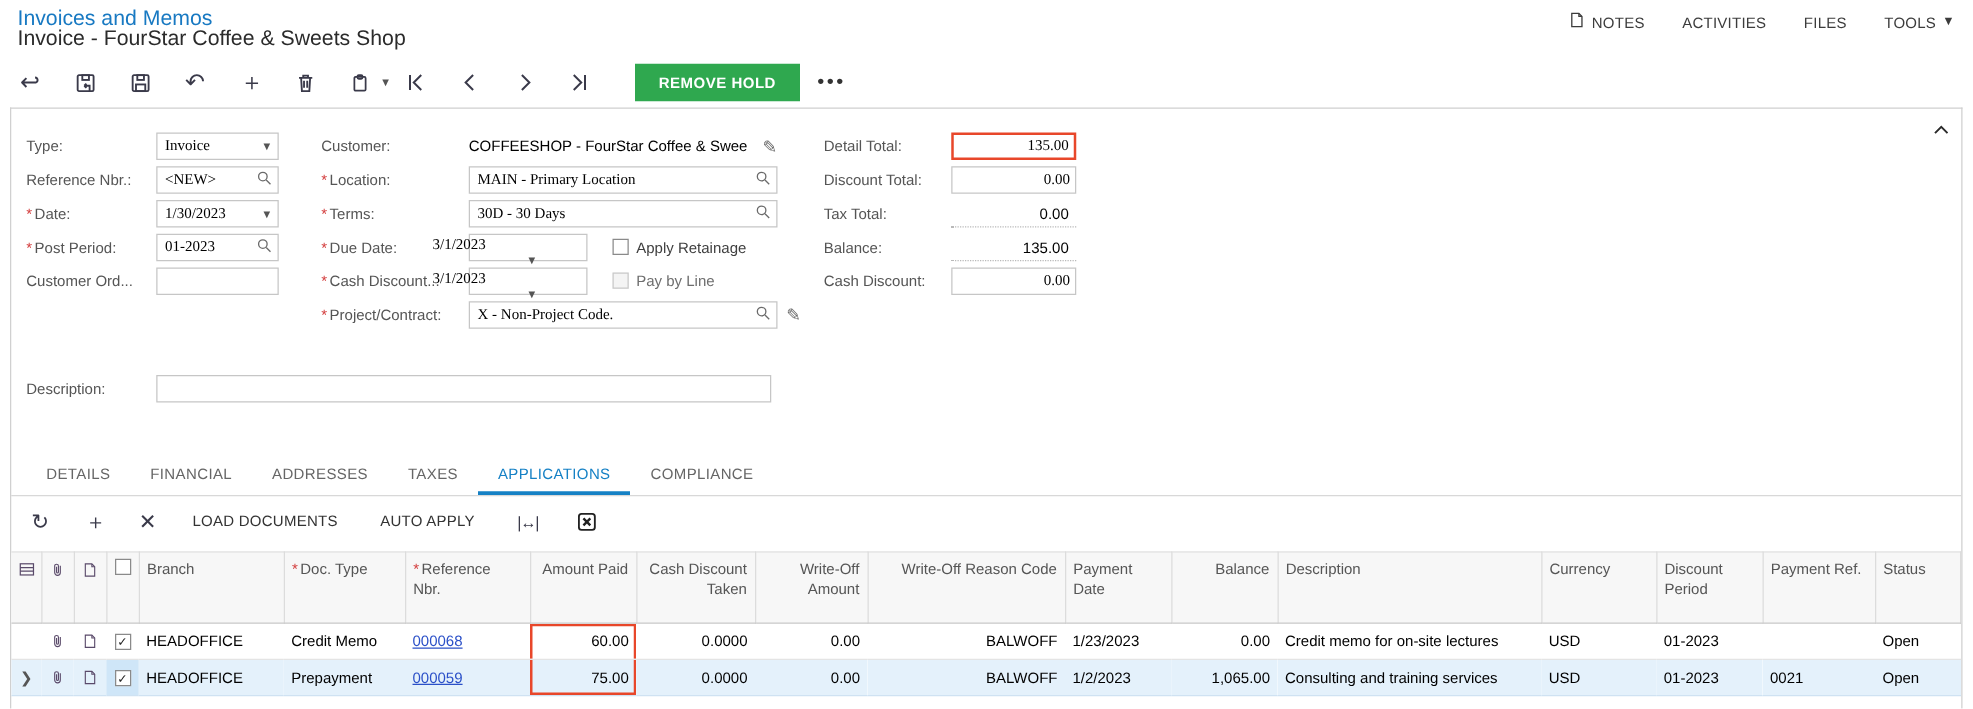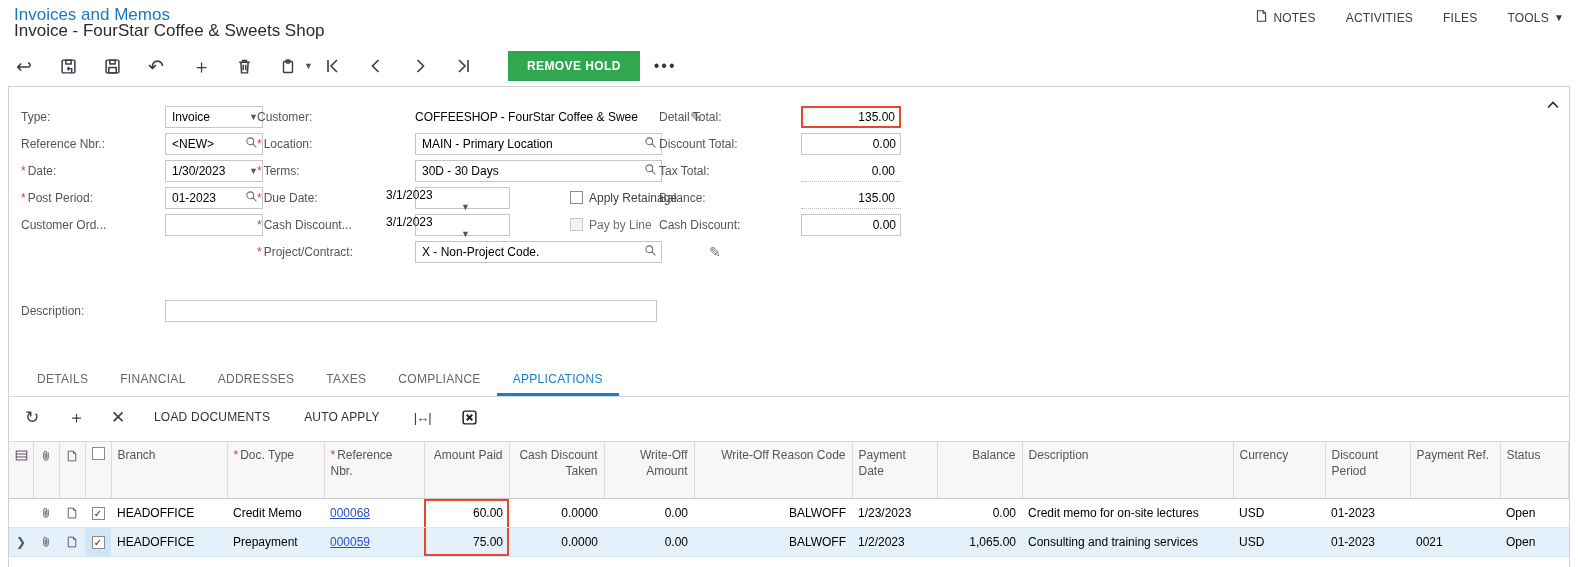--- a/index.html
+++ b/index.html
@@ -22,29 +22,29 @@
   .tb-glyph { font-size:19px; line-height:1; color:#3a3a4a; }
   .copy-wrap { display:flex; align-items:center; gap:4px; }
   .btn-green { margin-left:8px; margin-right:14px; background:#2fa84f; color:#fff; font-size:12px; font-weight:bold; letter-spacing:.4px; padding:8px 19px; border:none; cursor:pointer; }
   .more-dots { font-size:16px; letter-spacing:2px; color:#333; cursor:pointer; }
 
   
   .panel { position:absolute; top:86px; left:8px; right:8px; bottom:0; border:1px solid #d0d0d0; border-bottom:none; background:#fff; }
   .collapse { position:absolute; right:10px; top:8px; cursor:pointer; }
 
   .fcol { position:absolute; }
-  .frow { display:flex; align-items:center; height:27px; font-size:12px;gap:40px; }
+  .frow { display:flex; align-items:center; height:27px; font-size:12px; }
   .flabel { color:#555; white-space:nowrap; overflow:hidden; }
   .req { color:#d33c3c; margin-right:2px; }
   .c1 .flabel { width:104px; }
   .c2 .flabel { width:118px; }
   .c3 .flabel { width:102px; }
 
   .fieldbox { display:flex; align-items:center; height:22px; border:1px solid #c6c6c6; background:#fff; padding:0 4px 0 6px; }
-  .fieldbox input { border:none; outline:none; flex:1; min-width:0; font-size:12px; font-family:Liberation Sans, sans-serif; color:#000; background:transparent; padding:0; }
+  .fieldbox input { border:none; outline:none; flex:1; min-width:0; font-size:12px; font-family:Liberation Serif, serif; color:#000; background:transparent; padding:0; }
   .fieldbox .num { text-align:right; }
   .w98 { width:98px; } .w95 { width:95px;flex-direction:column; } .w247 { width:247px; } .w100 { width:100px; } .w492 { width:492px; }
   .ro-val { font-size:12px; color:#000; height:22px; line-height:22px; border-bottom:1px dotted #b9b9b9; }
   .ro-num { text-align:right; padding-right:6px; }
   .plainval { font-size:12px; color:#000; white-space:nowrap; overflow:hidden; text-overflow:ellipsis; width:228px; height:22px; line-height:22px; }
   .ico-search svg { stroke:#6b6b6b; fill:none; stroke-width:1.3; }
   .ico-pencil { color:#6b6b6b; font-size:14px; margin-left:7px; cursor:pointer; }
   .dd-caret { font-size:9px; color:#555; margin-left:4px; cursor:pointer; }
   .hl-red { border:2px solid #e8472a; }
   .cbrow { display:flex; align-items:center; margin-left:20px; gap:6px; font-size:12px; color:#3f3f3f; }
@@ -314,22 +314,22 @@
           <input value="" style="">
         </div>
       </div>
     </div>
 
     <div class="tabbar">
       <span class="tab">DETAILS</span>
       <span class="tab">FINANCIAL</span>
       <span class="tab">ADDRESSES</span>
       <span class="tab">TAXES</span>
+      <span class="tab active">APPLICATIONS</span>
       <span class="tab">COMPLIANCE</span>
-      <span class="tab active">APPLICATIONS</span>
     </div>
 
     <div class="gridbar">
       <span class="gb-ico">
           <span class="gb-glyph">↻</span>
         </span>
       <span class="gb-ico">
           <span class="gb-glyph">＋</span>
         </span>
       <span class="gb-ico">

